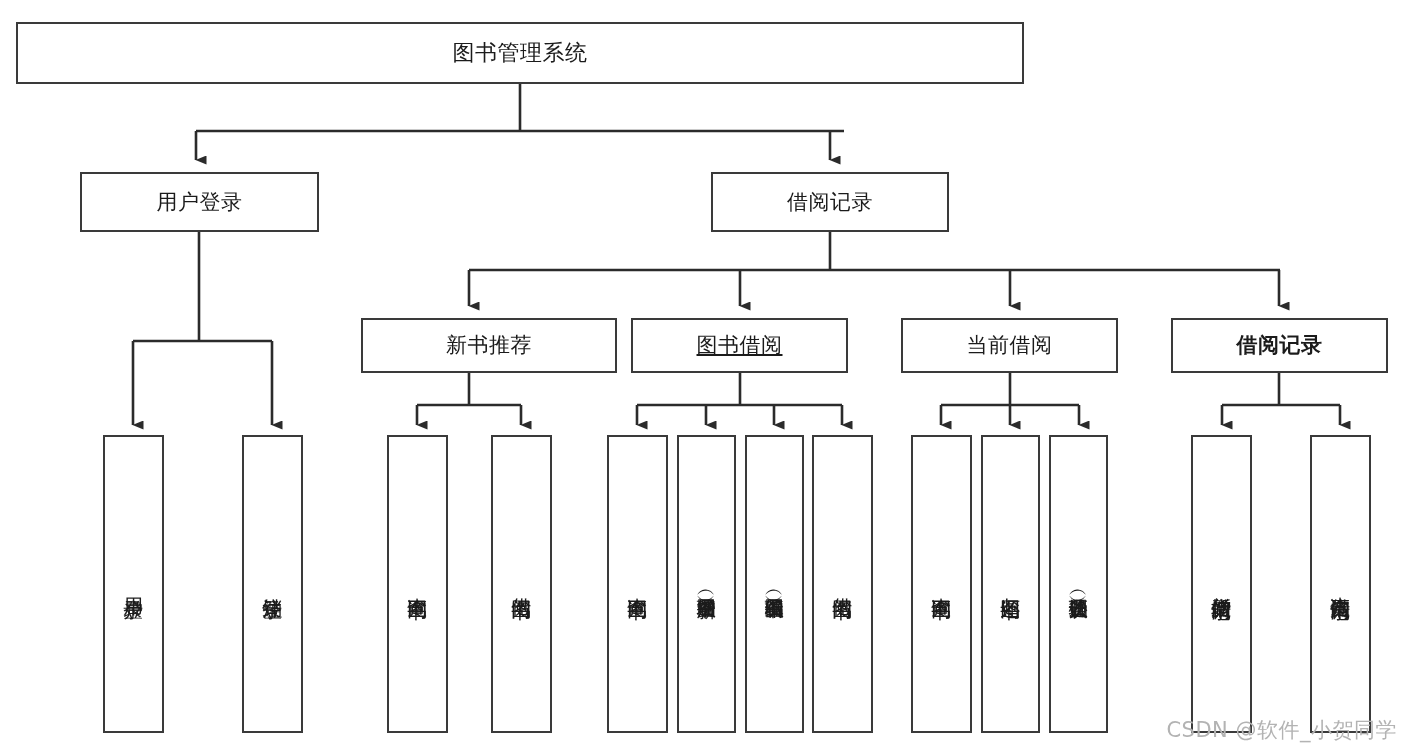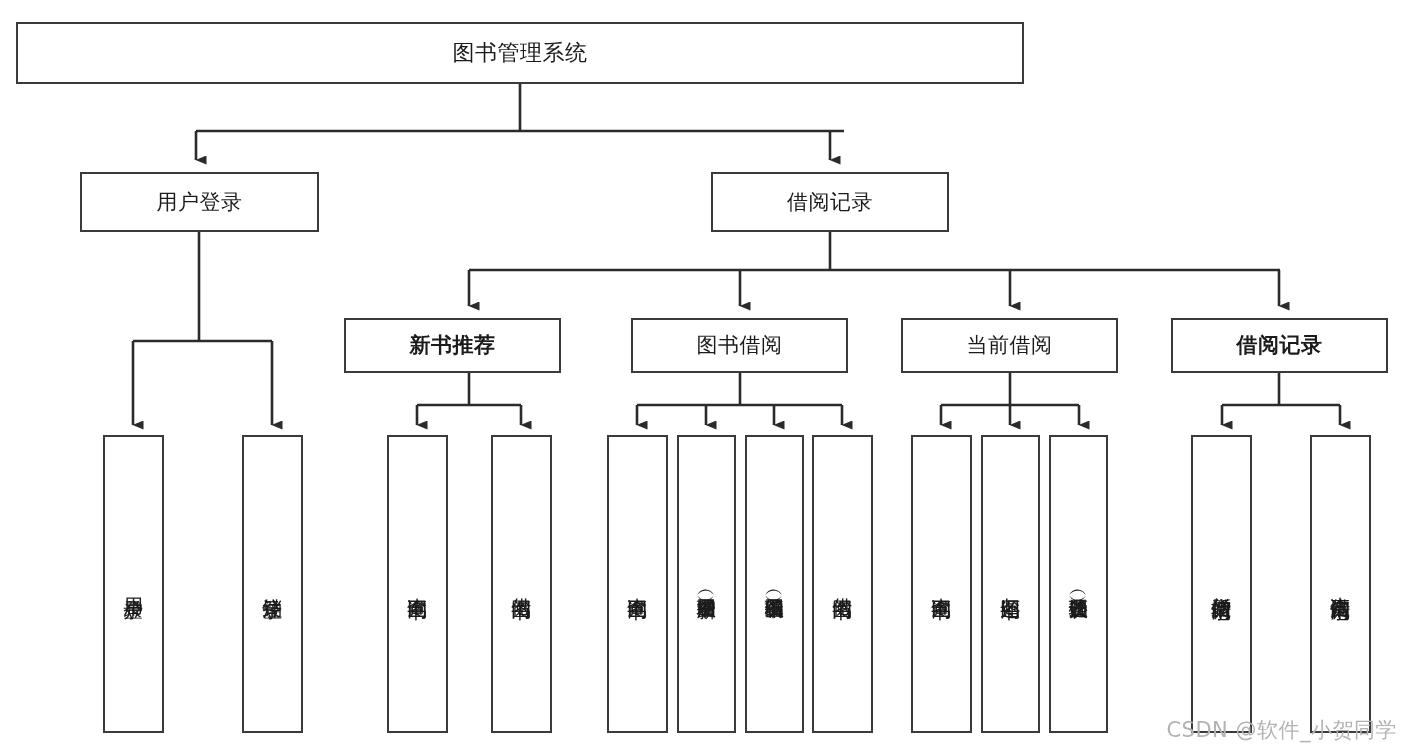--- a/index.html
+++ b/index.html
@@ -140,24 +140,24 @@
     <span class="label">图书管理系统</span>
   </div>
 
   <div class="node horiz" style="left:80px; top:172px; width:239px; height:60px;">
     <span class="label">用户登录</span>
   </div>
   <div class="node horiz" style="left:711px; top:172px; width:238px; height:60px;">
     <span class="label">借阅记录</span>
   </div>
 
-  <div class="node horiz" style="left:344px; top:318px; width:217px; height:55px;font-weight:bold;">
+  <div class="node horiz" style="left:361px; top:318px; width:256px; height:55px;">
     <span class="label">新书推荐</span>
   </div>
-  <div class="node horiz" style="left:631px; top:318px; width:217px; height:55px;">
+  <div class="node horiz" style="left:631px; top:318px; width:217px; height:55px;text-decoration:underline;">
     <span class="label">图书借阅</span>
   </div>
   <div class="node horiz" style="left:901px; top:318px; width:217px; height:55px;">
     <span class="label">当前借阅</span>
   </div>
   <div class="node horiz" style="left:1171px; top:318px; width:217px; height:55px;font-weight:bold;">
     <span class="label">借阅记录</span>
   </div>
 
   <div class="node vert" style="left:103px; top:435px; width:61px; height:298px;">

